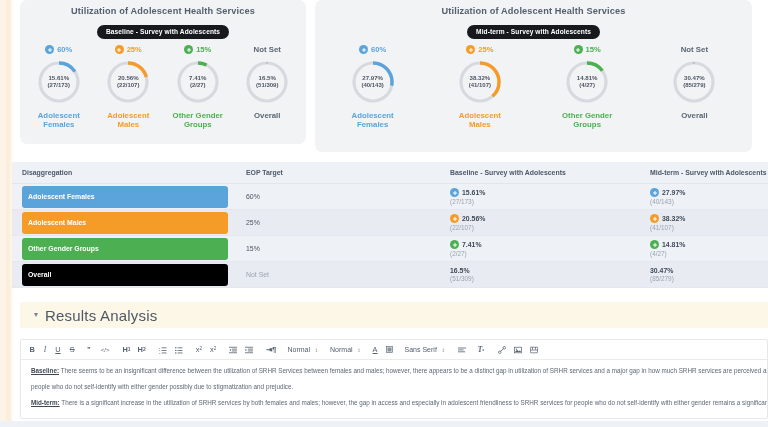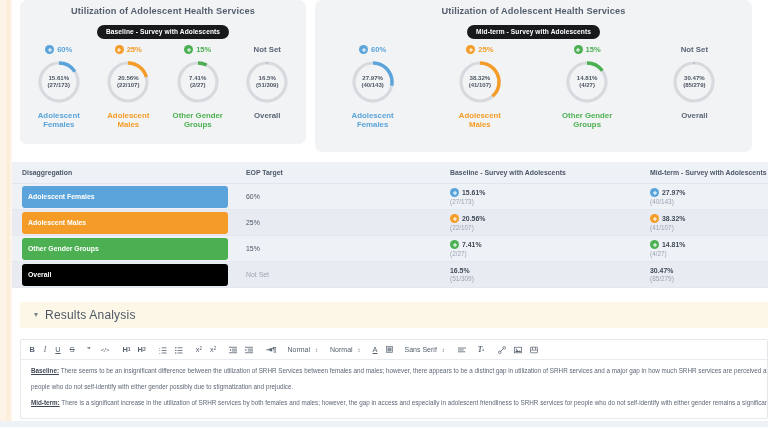--- a/index.html
+++ b/index.html
@@ -192,21 +192,21 @@
     margin-left: 8px;
     width: 748px;
     height: 26px;
     background: #fdf7e7;
     display: flex;
     align-items: center;
     padding-left: 14px;
     gap: 7px;
   }
   .chev { font-size: 8px; color: #7b838f; line-height: 1; }
-  .results-label { font-size: 12px; color: #4e5866; letter-spacing: .2px; }
+  .results-label { font-size: 15px; color: #4e5866; letter-spacing: .2px; }
 
   
   .editor {
     margin-top: 11px;
     margin-left: 8px;
     width: 748px;
     border: 1px solid #e4e8ed;
     border-radius: 2px;
     background: #fff;
   }

